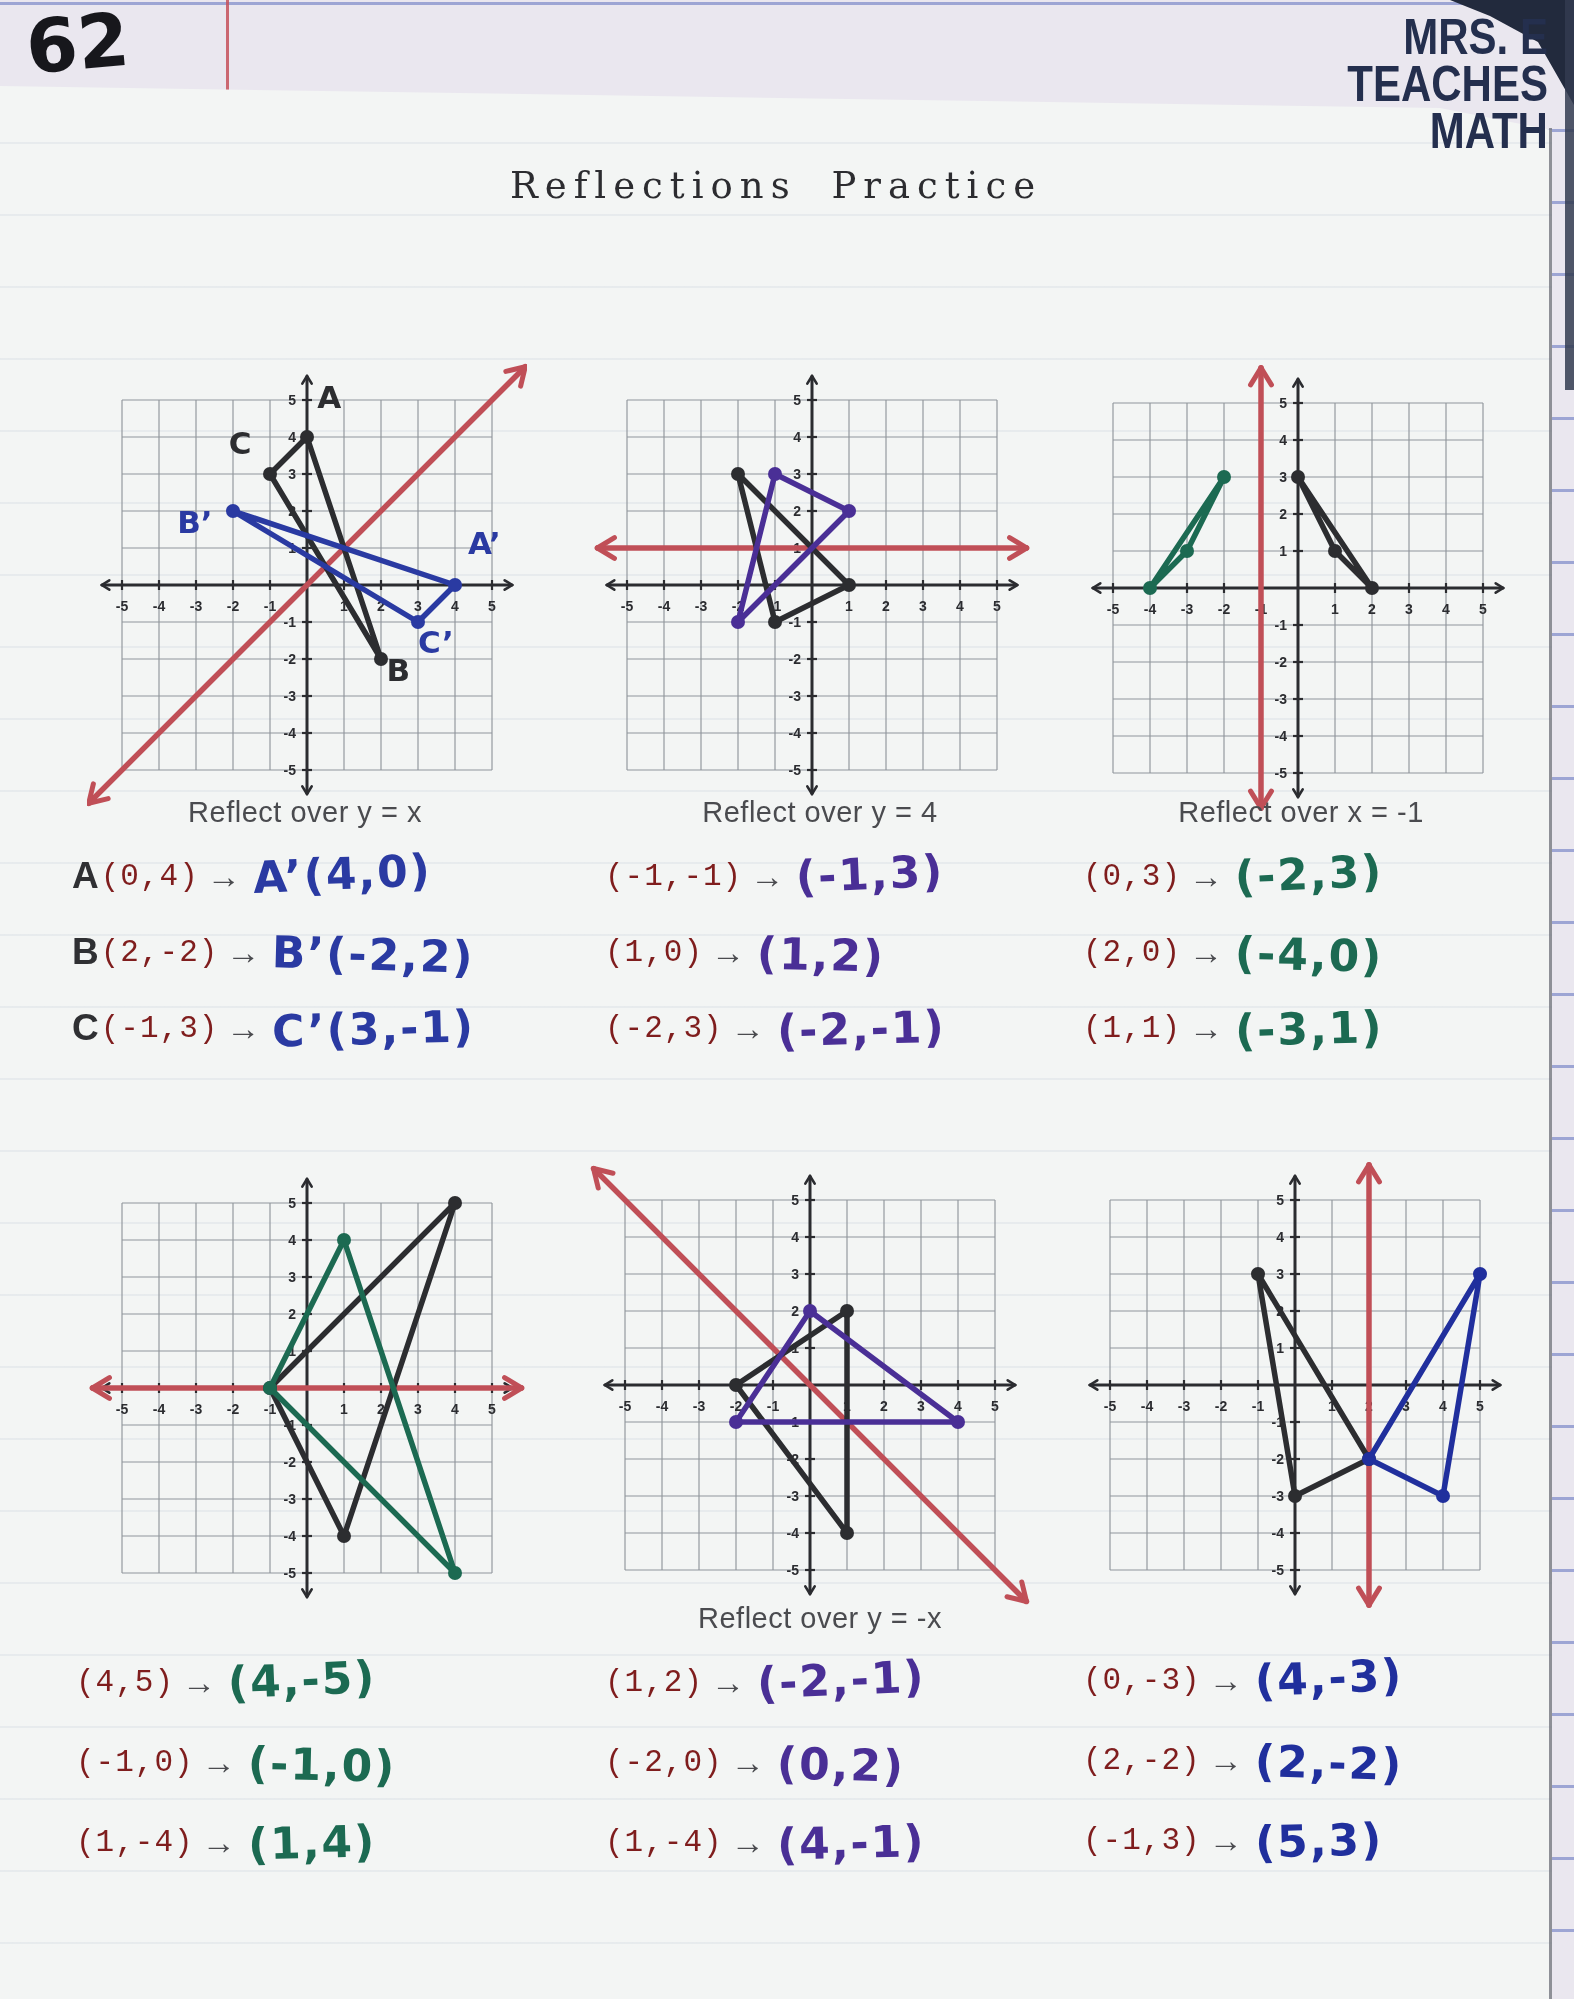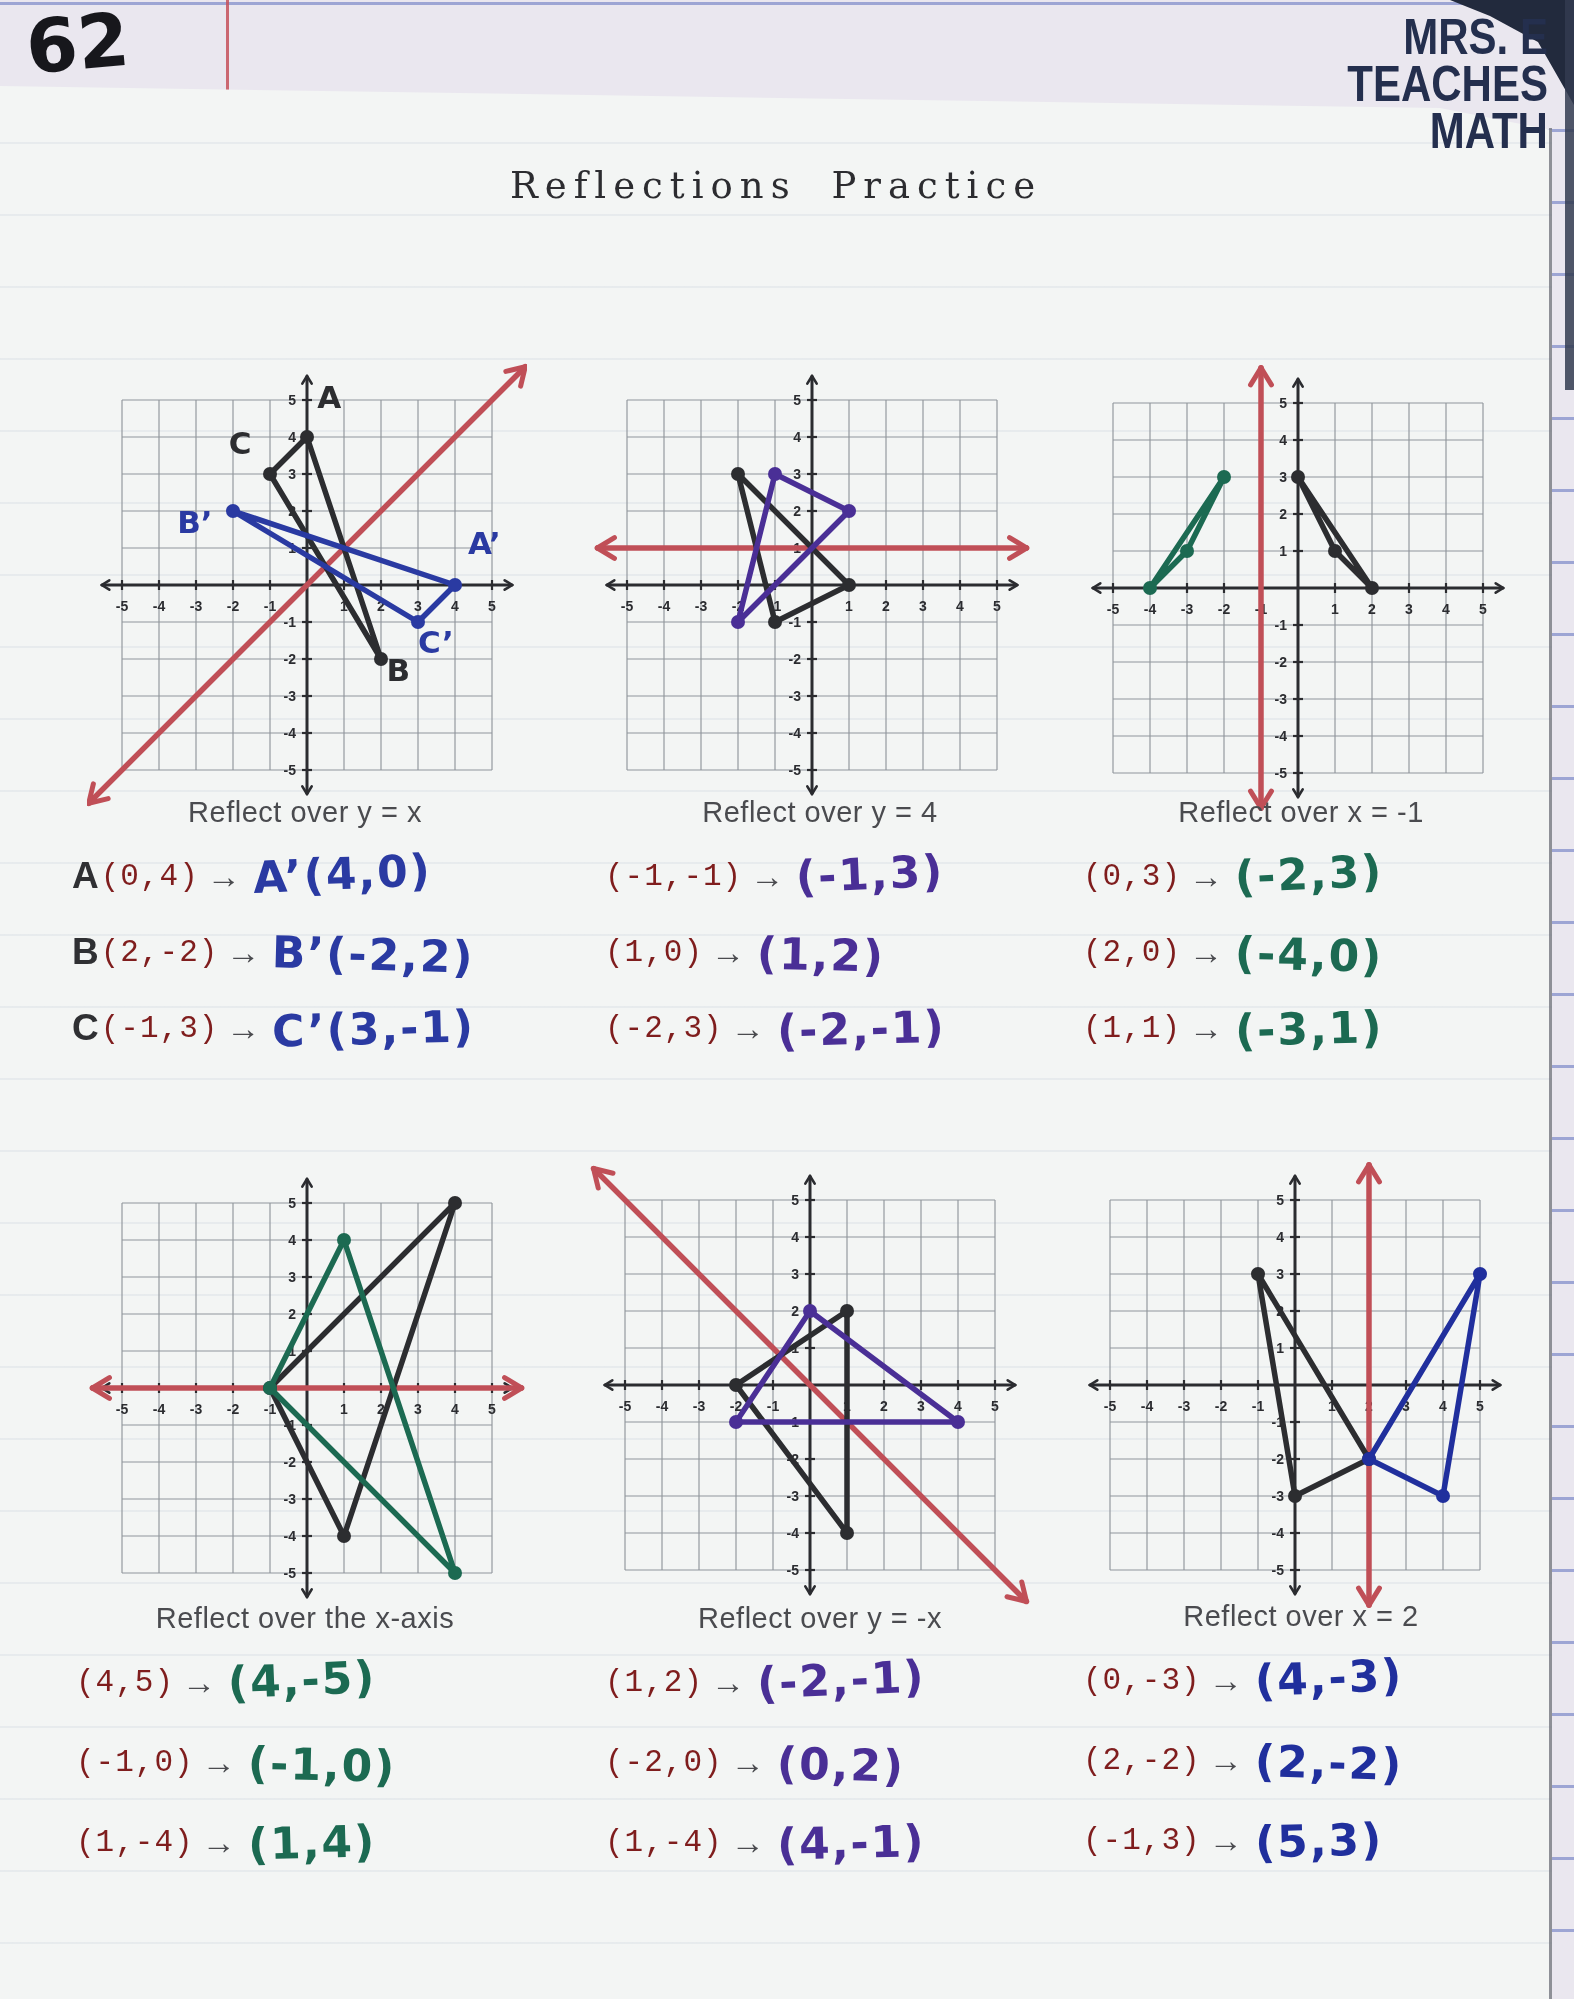--- a/index.html
+++ b/index.html
@@ -661,23 +661,21 @@
         <circle cx="405" cy="114" r="7" fill="#202f9d"></circle>
         <circle cx="368" cy="336" r="7" fill="#202f9d"></circle>
         <circle cx="294" cy="299" r="7" fill="#202f9d"></circle>
       </g>
     </svg>
 
   <div class="instruction" style="left:70px;top:796px">Reflect over y = x</div>
   <div class="instruction" style="left:585px;top:796px">Reflect over y = 4</div>
   <div class="instruction" style="left:1066px;top:796px">Reflect over x = -1</div>
 
-  <div class="instruction" style="left:70px;top:1602px">Reflect over the x-axis</div>
   <div class="instruction" style="left:585px;top:1602px">Reflect over y = -x</div>
-  <div class="instruction" style="left:1066px;top:1600px">Reflect over x = 2</div>
 
   <div id="answers-0" class="answers" style="left:72px;top:838px">
       <div class="answer-row">
         <span class="pre-lead">A</span>
         <span class="pre-coords">(0,4)</span>
         <span class="arrow">→</span>
         <span class="hw hw0" style="color: rgb(42, 58, 162);">A’(4,0)</span>
       </div>
       <div class="answer-row">
         <span class="pre-lead">B</span>

